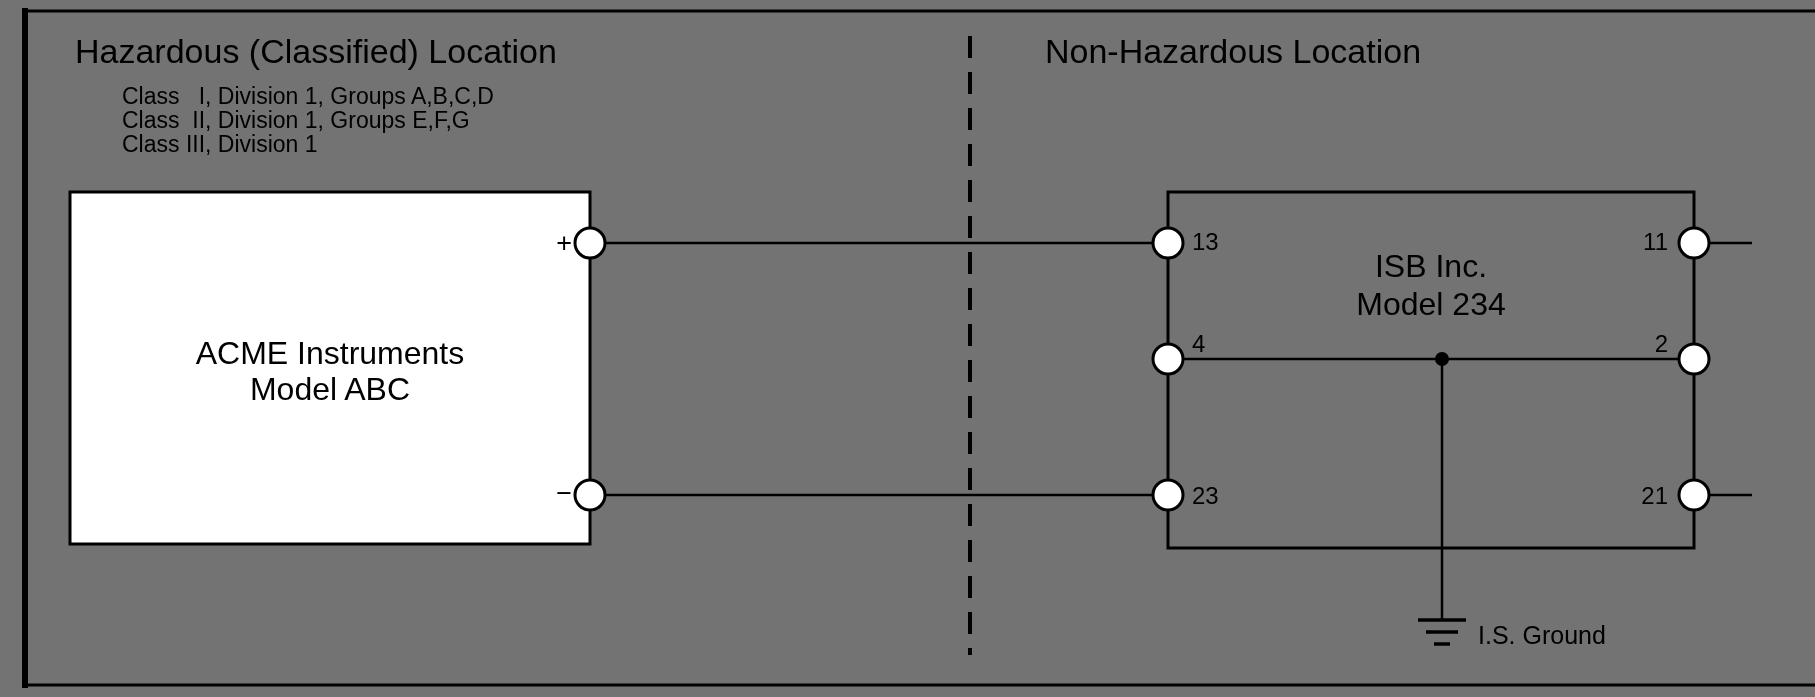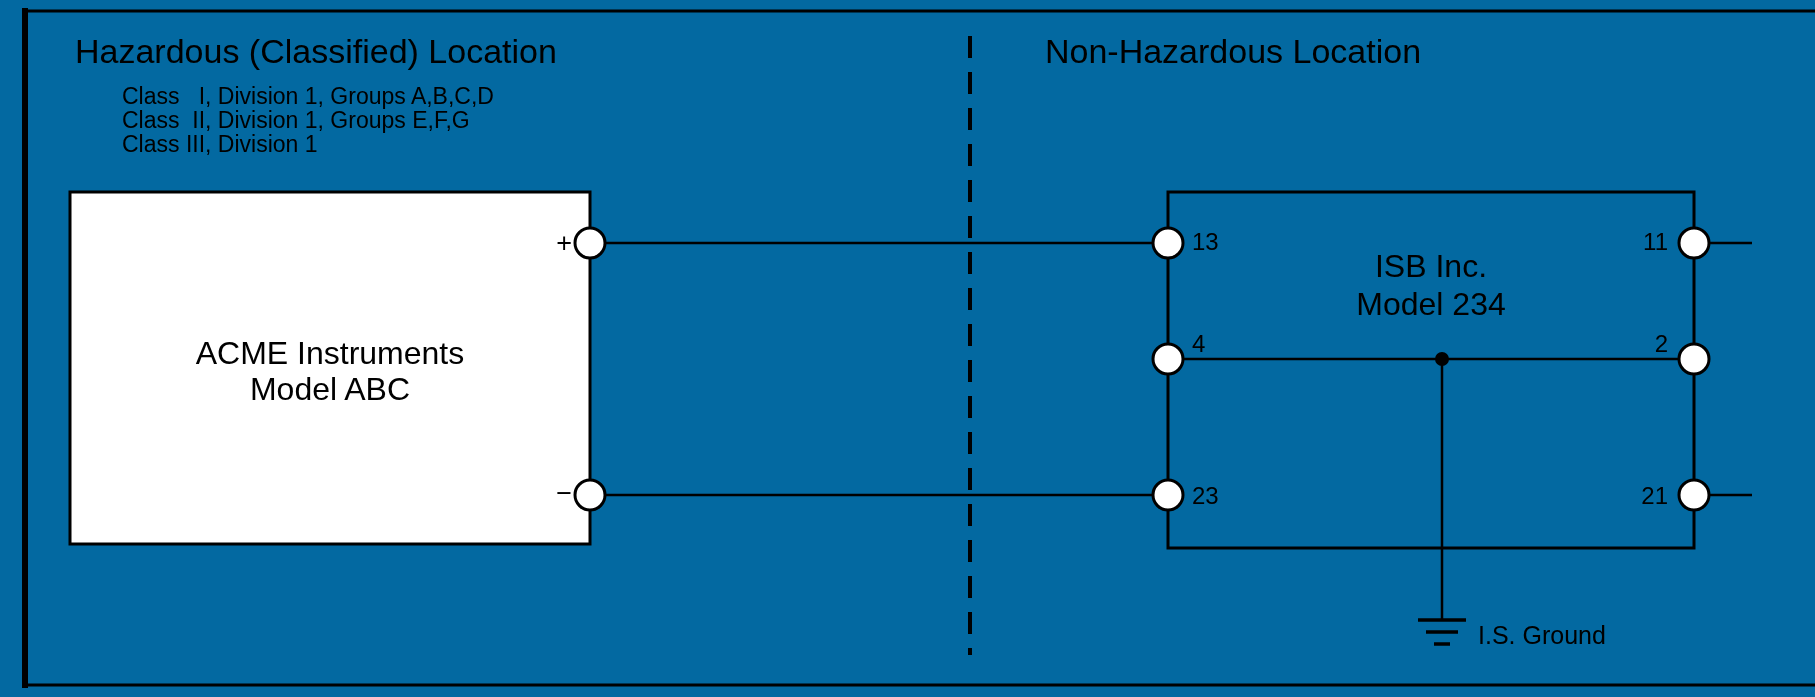--- a/index.html
+++ b/index.html
@@ -4,21 +4,21 @@
 <style>
   html, body {
     margin: 0;
     padding: 0;
     background: #ffffff;
   }
   .page {
     width: 1815px;
     height: 697px;
     position: relative;
-    background: #0369a1;
+    background: #737373;
     overflow: hidden;
   }
   svg text {
     font-family: "Liberation Sans", "DejaVu Sans", sans-serif;
     fill: #000000;
     white-space: pre;
   }
   .title       { font-size: 34px; }
   .class-line  { font-size: 23px; }
   .device-name { font-size: 32px; }

